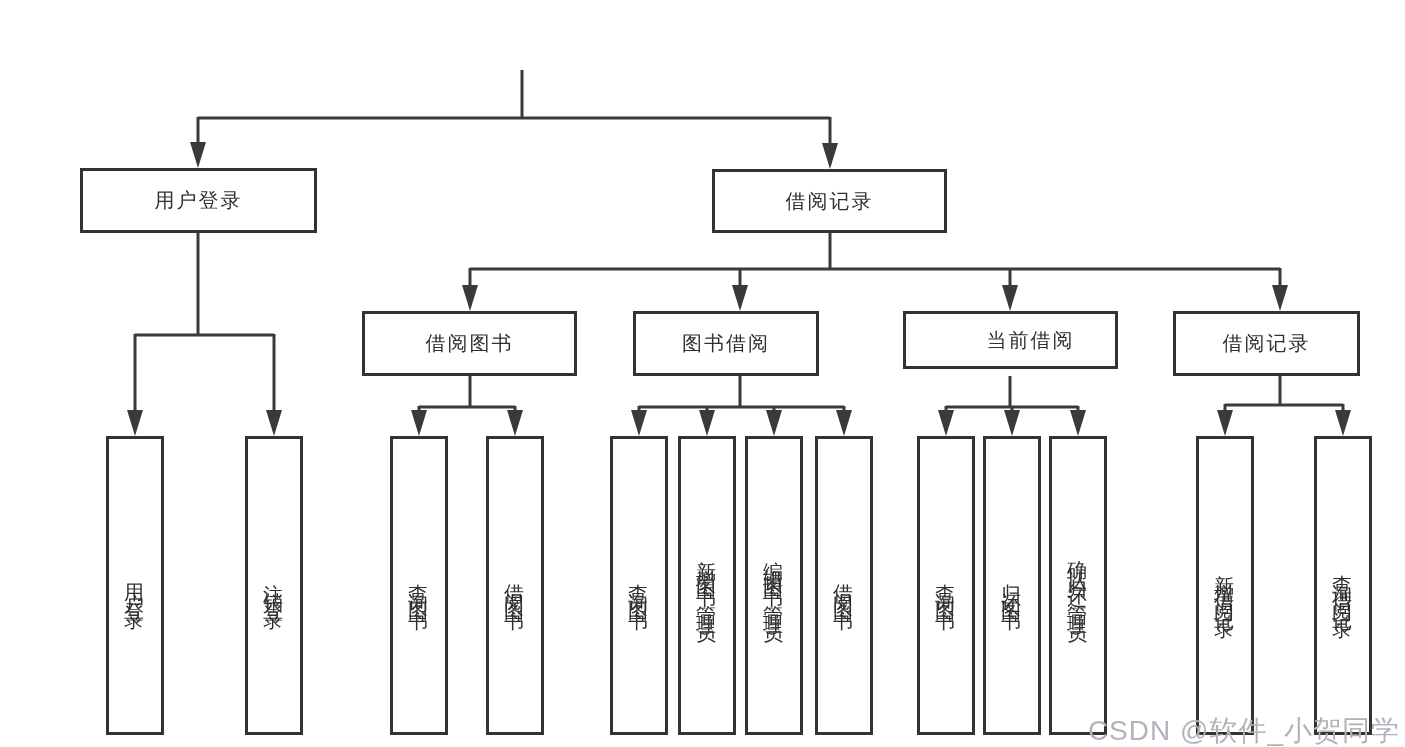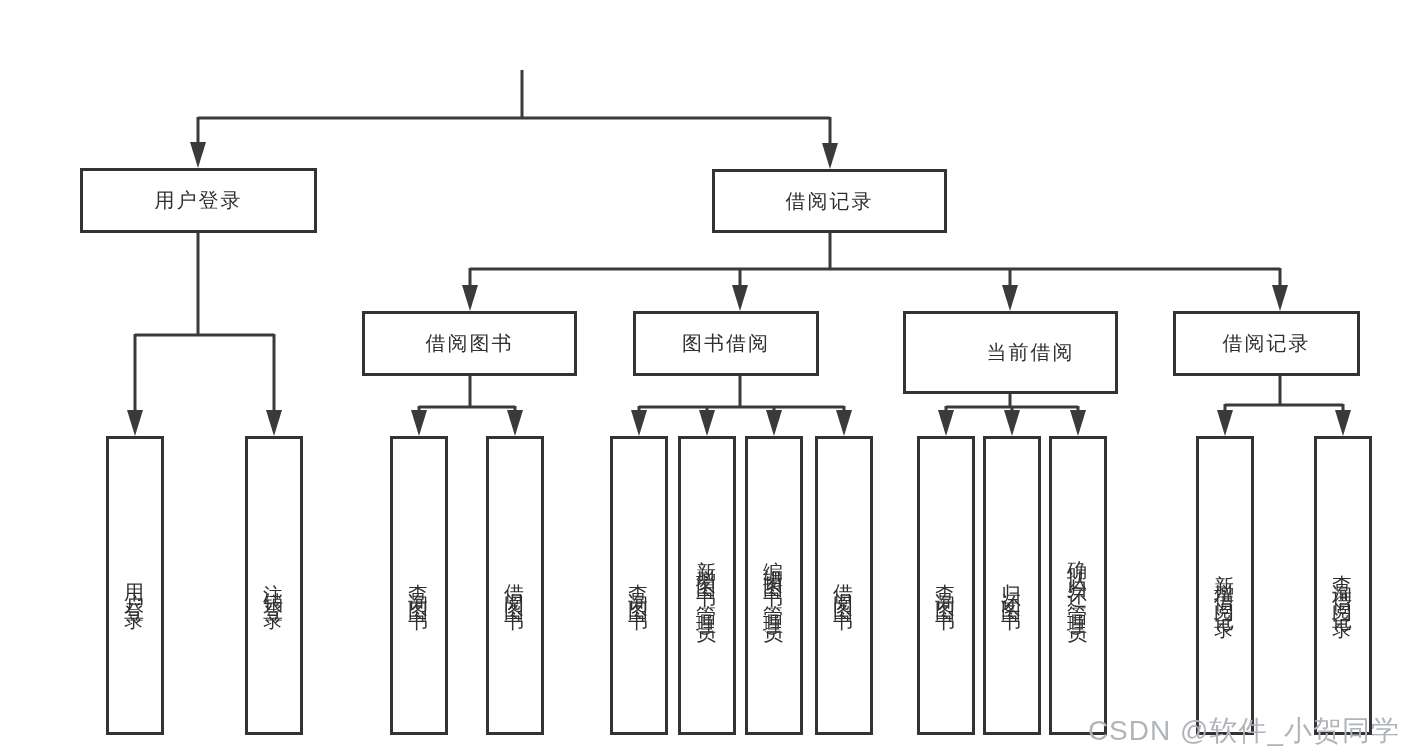--- a/index.html
+++ b/index.html
@@ -104,21 +104,21 @@
   <div class="box" style="left:712px; top:169px; width:235px; height:64px;">
     <span>借阅记录</span>
   </div>
 
   <div class="box" style="left:362px; top:311px; width:215px; height:65px;">
     <span>借阅图书</span>
   </div>
   <div class="box" style="left:633px; top:311px; width:186px; height:65px;">
     <span>图书借阅</span>
   </div>
-  <div class="box" style="left:903px; top:311px; width:215px; height:83px;padding-left:40px;">
+  <div class="box" style="left:903px; top:311px; width:215px; height:58px;padding-left:40px;">
     <span>当前借阅</span>
   </div>
   <div class="box" style="left:1173px; top:311px; width:187px; height:65px;">
     <span>借阅记录</span>
   </div>
 
   <div class="box" style="left:106px; top:436px; width:58px; height:299px;">
     <span class="vtext">用户登录</span>
   </div>
   <div class="box" style="left:245px; top:436px; width:58px; height:299px;">

